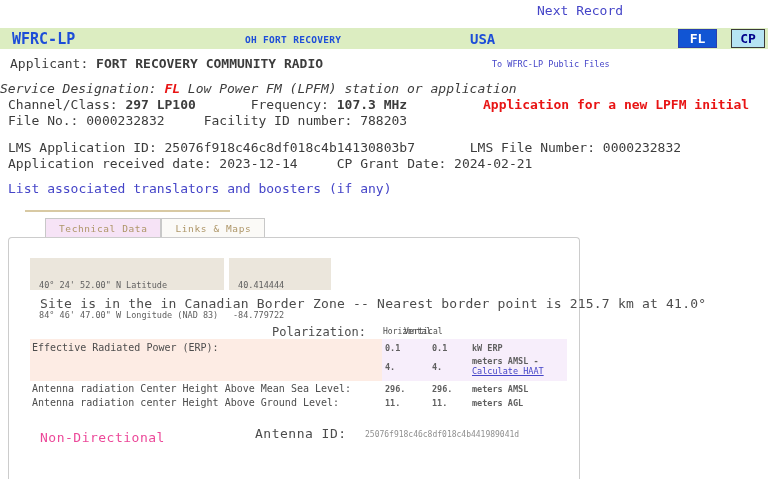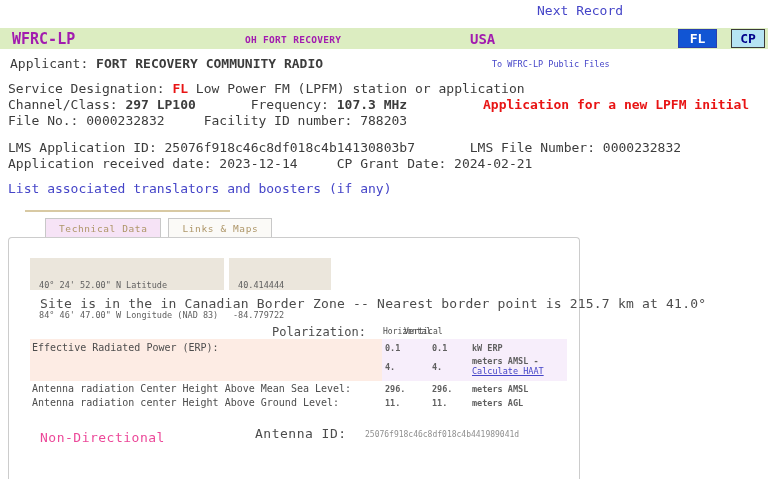--- a/index.html
+++ b/index.html
@@ -4,49 +4,49 @@
 <style>
   * { margin:0; padding:0; box-sizing:border-box; }
   html,body { background:#fff; }
   #app {
     position:relative; width:768px; height:479px; overflow:hidden;
     font-family:"DejaVu Sans Mono","Liberation Mono",monospace;
     color:#3c3c3c; background:#fff;
   }
   .abs { position:absolute; white-space:pre; }
   .bold { font-weight:bold; }
-  .navy { color:#a21caf; }
+  .navy { color:#1d4ed8; }
   .red  { color:#e81414; }
   .link { color:#4545c8; cursor:pointer; text-decoration:none; }
   .u    { text-decoration:underline; }
 
   .next-record { left:537px; top:3px; font-size:13px; }
   .green-bar { left:0; top:28px; width:768px; height:21px; background:#dcedc1; }
   .callsign  { left:12px;  top:30px; font-size:15px; }
   .community { left:245px; top:34px; font-size:9.5px; letter-spacing:.3px; }
   .country   { left:470px; top:31px; font-size:14px; }
   .badge { top:29px; height:19px; font-size:13px; font-weight:bold;
            display:flex; align-items:center; justify-content:center; }
   .badge-fl { left:678px; width:39px; background:#1155d4; color:#fff; border:1px solid #2a3fae; }
   .badge-cp { left:731px; width:34px; background:#b6e4f3; color:#00008b; border:1px solid #3a3a3a; }
 
   .applicant   { left:10px; top:56px; font-size:13px; }
   .public-files{ left:492px; top:59px; font-size:8.5px; }
 
   .line13 { font-size:13px; }
-  .svc-line   { left:8px; top:81px; }
+  .svc-line   { left:0; top:81px;font-style:italic; }
   .chan-line  { left:8px; top:97px; }
   .app-note   { left:483px; top:97px; font-size:13px; }
   .file-line  { left:8px; top:113px; }
   .lms-line   { left:8px; top:140px; }
   .dates-line { left:8px; top:156px; }
   .translators{ left:8px; top:181px; font-size:13px; }
 
   .tab-topline { left:25px; top:210px; width:205px; height:2px; background:#d8c9a3; }
-  .tabs { left:45px; top:218px; display:flex;gap:7px; }
+  .tabs { left:45px; top:218px; display:flex; }
   .tab { font-size:9.5px; letter-spacing:.6px; color:#ae9668;
          padding:4px 13px 3px; border:1px solid #c8c8c8; }
   .tab-active   { background:#f6e3f6; border-bottom:none; height:20px; }
   .tab-inactive { background:#fbfaf7; }
 
   .panel { left:8px; top:237px; width:572px; height:242px; background:#fff;
            border:1px solid #ccc; border-bottom:none; border-radius:4px 4px 0 0; }
 
   .coordbox { background:#ebe6dc; padding:2px 4px; font-size:8.5px;
               line-height:10px; color:#5f5f5f; }

